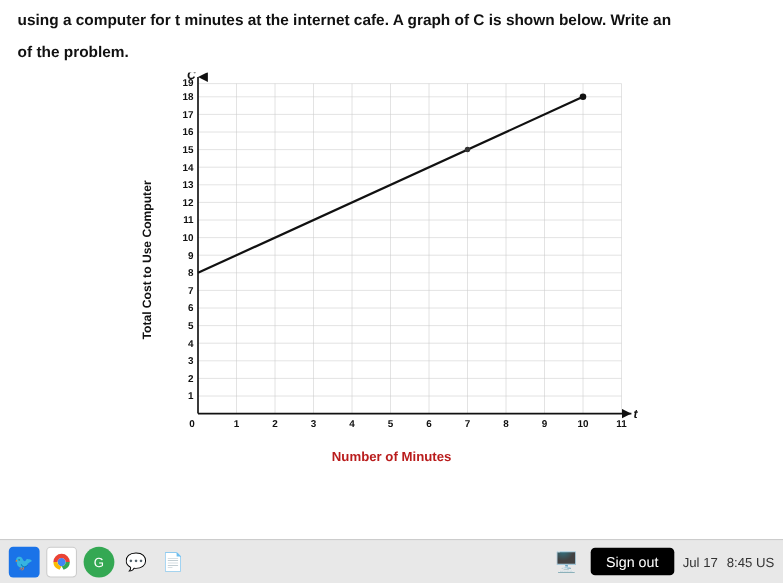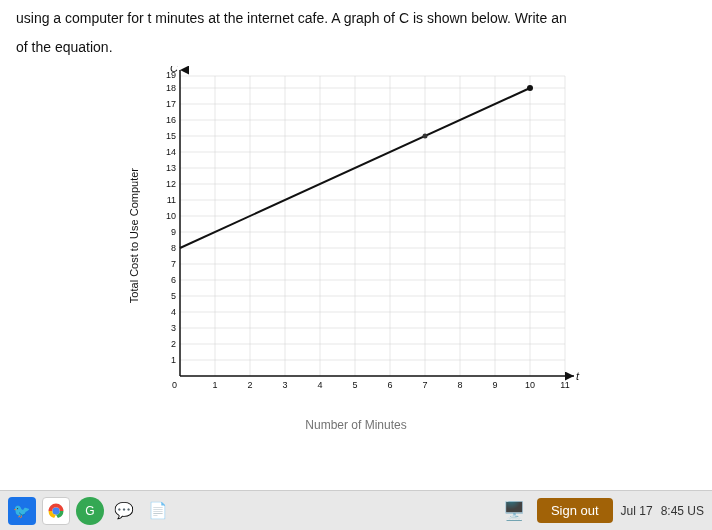--- a/index.html
+++ b/index.html
@@ -7,20 +7,21 @@
       width: 712px;
       height: 530px;
       background: #fff;
       font-family: Arial, sans-serif;
       overflow: hidden;
       position: relative;
     }
 
     .main-content {
       padding: 8px 16px 0 16px;
+      font-weight: bold;
     }
 
     .problem-text {
       font-size: 14px;
       line-height: 1.5;
       color: #111;
       margin-bottom: 8px;
     }
 
     .graph-container {
@@ -69,21 +70,21 @@
       width: 28px;
       height: 28px;
       border-radius: 4px;
       display: flex;
       align-items: center;
       justify-content: center;
       font-size: 16px;
     }
 
     .sign-out-btn {
-      background: #a16207;
+      background: #000000;
       color: #fff;
       border: none;
       border-radius: 4px;
       padding: 5px 14px;
       font-size: 13px;
       cursor: pointer;
       font-weight: 500;
     }
 
     .taskbar-date {
@@ -103,21 +104,21 @@
       align-items: center;
       justify-content: center;
       font-size: 18px;
     }
   </style>
 </head>
 <body>
 
 <div class="main-content">
   <p class="problem-text">using a computer for t minutes at the internet cafe. A graph of C is shown below. Write an</p>
-  <p class="problem-text">of the equation.</p>
+  <p class="problem-text">of the problem.</p>
 
   <div class="graph-container">
     <div style="position:relative; display:flex; flex-direction:column; align-items:center;">
       <div style="display:flex; flex-direction:row; align-items:center;">
 
         <div style="writing-mode: vertical-rl; transform: rotate(180deg); font-size: 11px; white-space:nowrap; margin-right: 4px; color:#111;">Total Cost to Use Computer</div>
 
         <svg class="graph-svg" width="440" height="340" viewBox="0 0 440 340">
 
           <defs>
@@ -213,21 +214,21 @@
 
           <line x1="36" y1="182" x2="386" y2="22" stroke="#111" stroke-width="2"></line>
 
           <circle cx="386" cy="22" r="3" fill="#111"></circle>
 
           <circle cx="281" cy="70" r="2.5" fill="#333"></circle>
 
         </svg>
       </div>
 
-      <div class="x-axis-label" style="font-size:12px; color:#737373; margin-top:12px;">Number of Minutes</div>
+      <div class="x-axis-label" style="font-size:12px; color:#b91c1c; margin-top:2px;">Number of Minutes</div>
     </div>
   </div>
 </div>
 
 <div class="taskbar">
   <div class="taskbar-left">
 
     <div class="taskbar-icon" style="background:#1a73e8; color:white; font-size:14px;">🐦</div>
     <div class="taskbar-icon" style="background:#fff; border:1px solid #ccc;">
       <svg width="18" height="18" viewBox="0 0 24 24">

